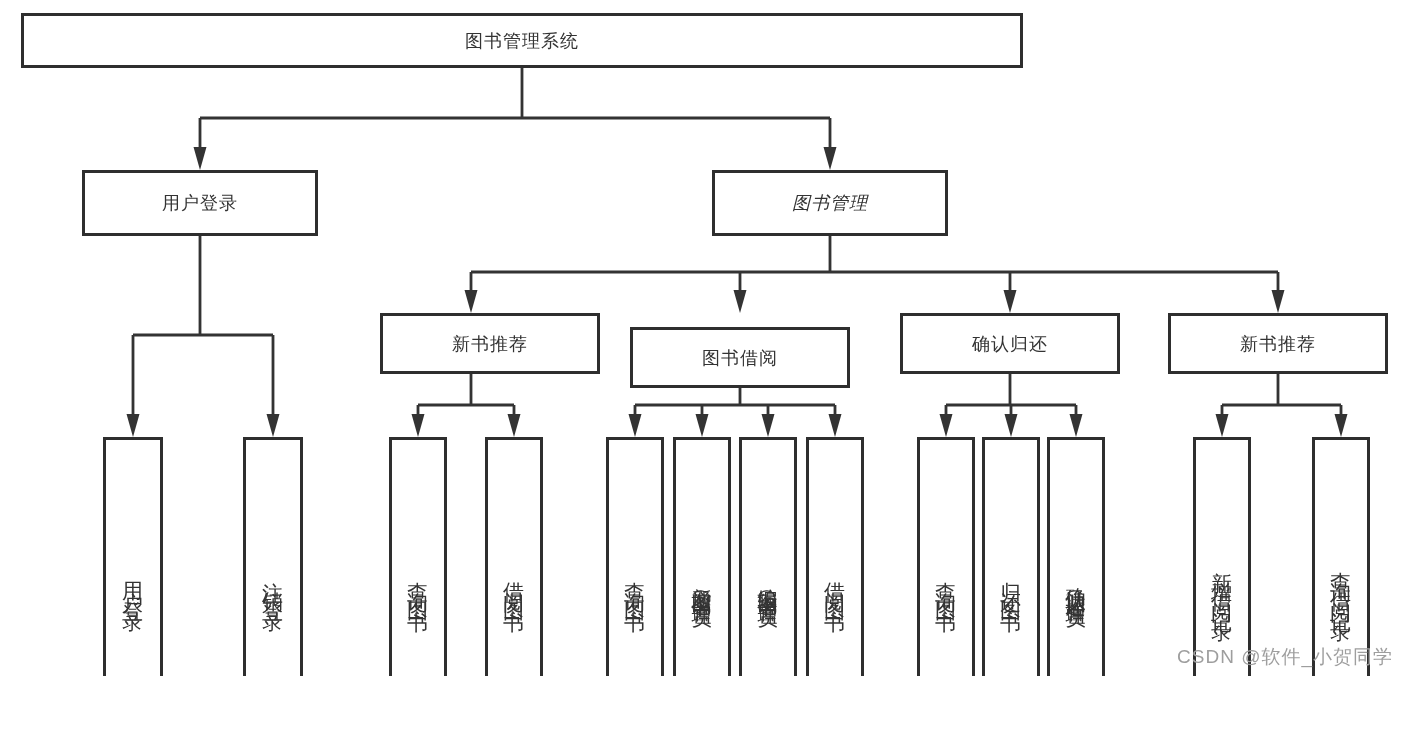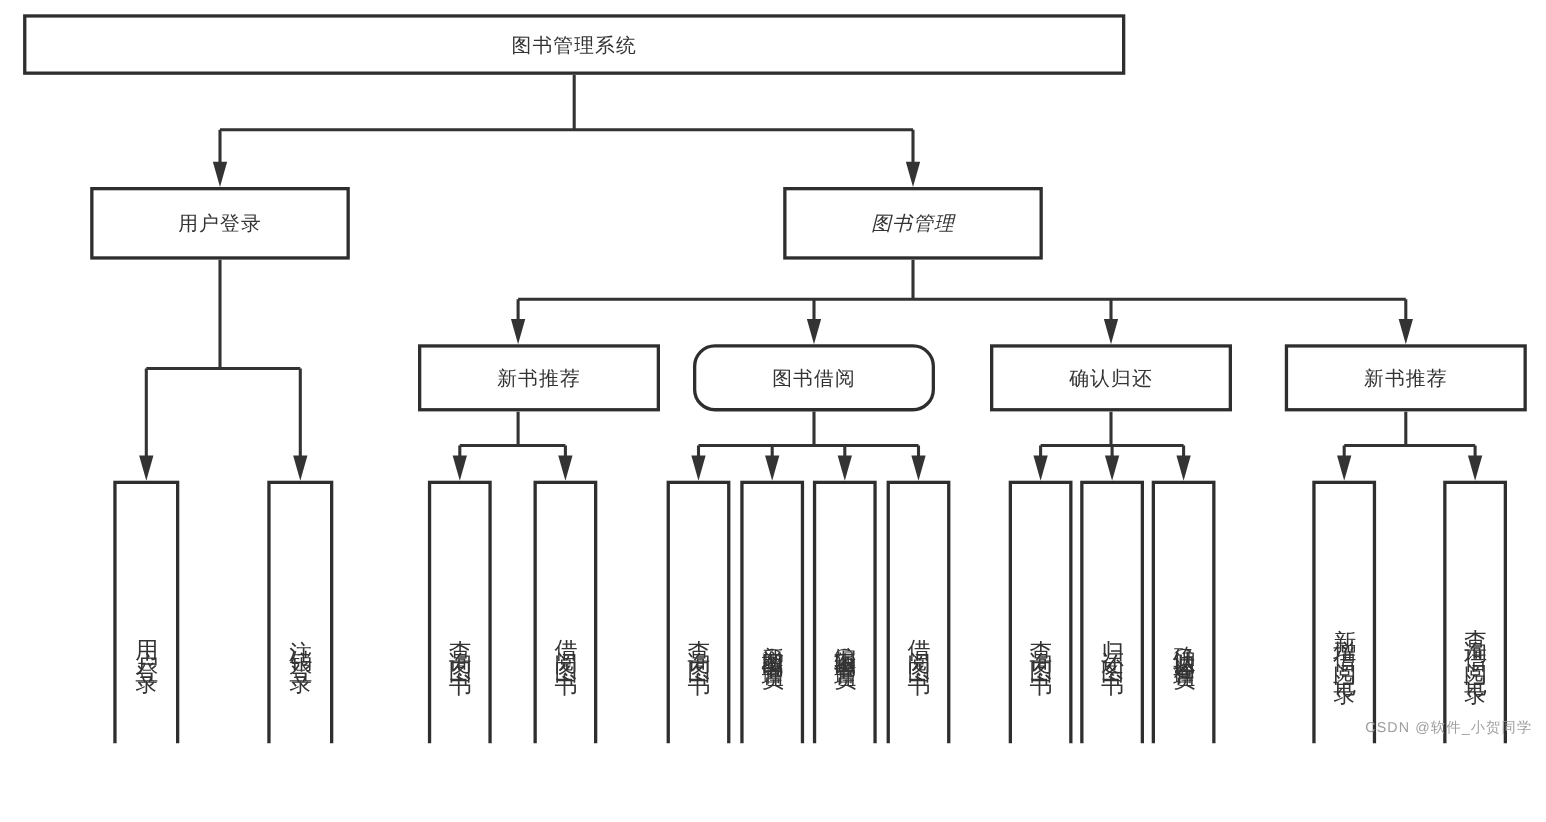--- a/index.html
+++ b/index.html
@@ -29,21 +29,21 @@
     text-orientation: mixed;
     font-size: 21px;
     letter-spacing: 10px;
     line-height: 1;
   }
   .node.v.dense .vtext { font-size: 20px; letter-spacing: 3px; }
   .watermark {
     position: absolute;
     right: 12px;
     bottom: 6px;
-    font-size: 13px;
+    font-size: 19px;
     letter-spacing: 1px;
     color: var(--watermark, #9e9e9e);
     z-index: 5;
     white-space: nowrap;
   }
 </style>
 </head>
 <body>
 
 <div class="canvas" style="--line: #333333; --box-border: #2e2e2e; --text: #333333; --watermark: #9e9e9e; --bg: #ffffff;">
@@ -81,21 +81,21 @@
       </div>
       <div class="node h" style="left: 82px; top: 170px; width: 236px; height: 66px;">
         <span class="htext">用户登录</span>
       </div>
       <div class="node h" style="left: 712px; top: 170px; width: 236px; height: 66px; font-style: italic;">
         <span class="htext">图书管理</span>
       </div>
       <div class="node h" style="left: 380px; top: 313px; width: 220px; height: 61px; text-align: center;">
         <span class="htext">新书推荐</span>
       </div>
-      <div class="node h" style="left: 630px; top: 313px; width: 220px; height: 61px; border-radius: 20px;">
+      <div class="node h" style="left: 630px; top: 327px; width: 220px; height: 61px;">
         <span class="htext">图书借阅</span>
       </div>
       <div class="node h" style="left: 900px; top: 313px; width: 220px; height: 61px;">
         <span class="htext">确认归还</span>
       </div>
       <div class="node h" style="left: 1168px; top: 313px; width: 220px; height: 61px;">
         <span class="htext">新书推荐</span>
       </div>
       <div class="node v" style="left: 103px; top: 437px; width: 60px; height: 296px;">
         <span class="vtext">用户登录</span>

